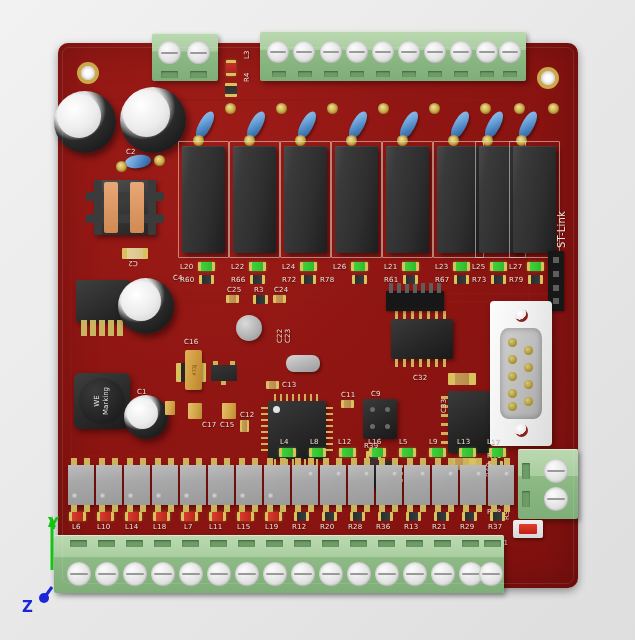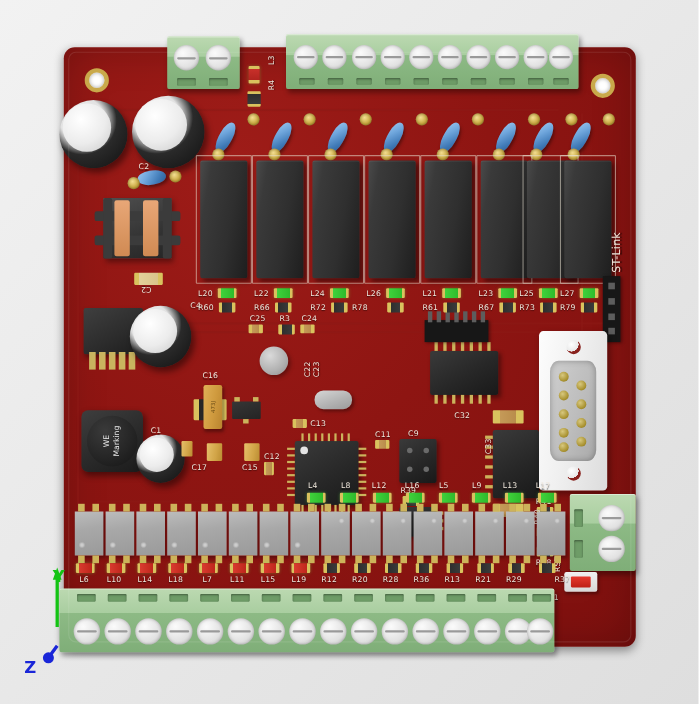--- a/index.html
+++ b/index.html
@@ -275,21 +275,21 @@
     <div class="film" style="left:127px;top:307px;">
       <div class="t">473J</div>
     </div>
 
     <div class="sot23" style="left:153px;top:322px;width:26px;height:16px;">
       <div class="p" style="left:2px;top:-4px;"></div>
       <div class="p" style="left:19px;top:-4px;"></div>
       <div class="p" style="left:10px;top:16px;"></div>
     </div>
     <div class="smallcap" style="left:130px;top:360px;"></div>
-    <div class="silk" style="left:116px;top:378px;text-align:right;">C17</div>
+    <div class="silk" style="left:144px;top:378px;text-align:right;">C17</div>
     <div class="smallcap" style="left:164px;top:360px;"></div>
     <div class="silk" style="left:162px;top:378px;">C15</div>
     <div class="smallcap" style="left:107px;top:358px;width:10px;height:14px;"></div>
 
     <div class="silk" style="left:169px;top:243px;">C25</div>
     <div class="silk" style="left:196px;top:243px;">R3</div>
     <div class="silk" style="left:216px;top:243px;">C24</div>
     <div class="cap0402" style="left:168px;top:252px;"></div>
     <div class="res" style="left:195px;top:252px;"></div>
     <div class="cap0402" style="left:215px;top:252px;"></div>
@@ -721,21 +721,21 @@
       <div class="silk" style="left:290px;top:480px;">R28</div>
       <div class="res" style="left:320px;top:469px;"></div>
       <div class="silk" style="left:318px;top:480px;">R36</div>
       <div class="res" style="left:348px;top:469px;"></div>
       <div class="silk" style="left:346px;top:480px;">R13</div>
       <div class="res" style="left:376px;top:469px;"></div>
       <div class="silk" style="left:374px;top:480px;">R21</div>
       <div class="res" style="left:404px;top:469px;"></div>
       <div class="silk" style="left:402px;top:480px;">R29</div>
       <div class="res" style="left:432px;top:469px;"></div>
-      <div class="silk" style="left:446px;top:480px;">R37</div>
+      <div class="silk" style="left:430px;top:480px;">R37</div>
     </div>
 
     <div class="tb" style="left:-4px;top:492px;width:450px;height:58px;">
       <div class="wirehole" style="left:16px;top:5px;width:17px;height:7px;"></div>
       <div class="wirehole" style="left:44px;top:5px;width:17px;height:7px;"></div>
       <div class="wirehole" style="left:72px;top:5px;width:17px;height:7px;"></div>
       <div class="wirehole" style="left:100px;top:5px;width:17px;height:7px;"></div>
       <div class="wirehole" style="left:128px;top:5px;width:17px;height:7px;"></div>
       <div class="wirehole" style="left:156px;top:5px;width:17px;height:7px;"></div>
       <div class="wirehole" style="left:184px;top:5px;width:17px;height:7px;"></div>

